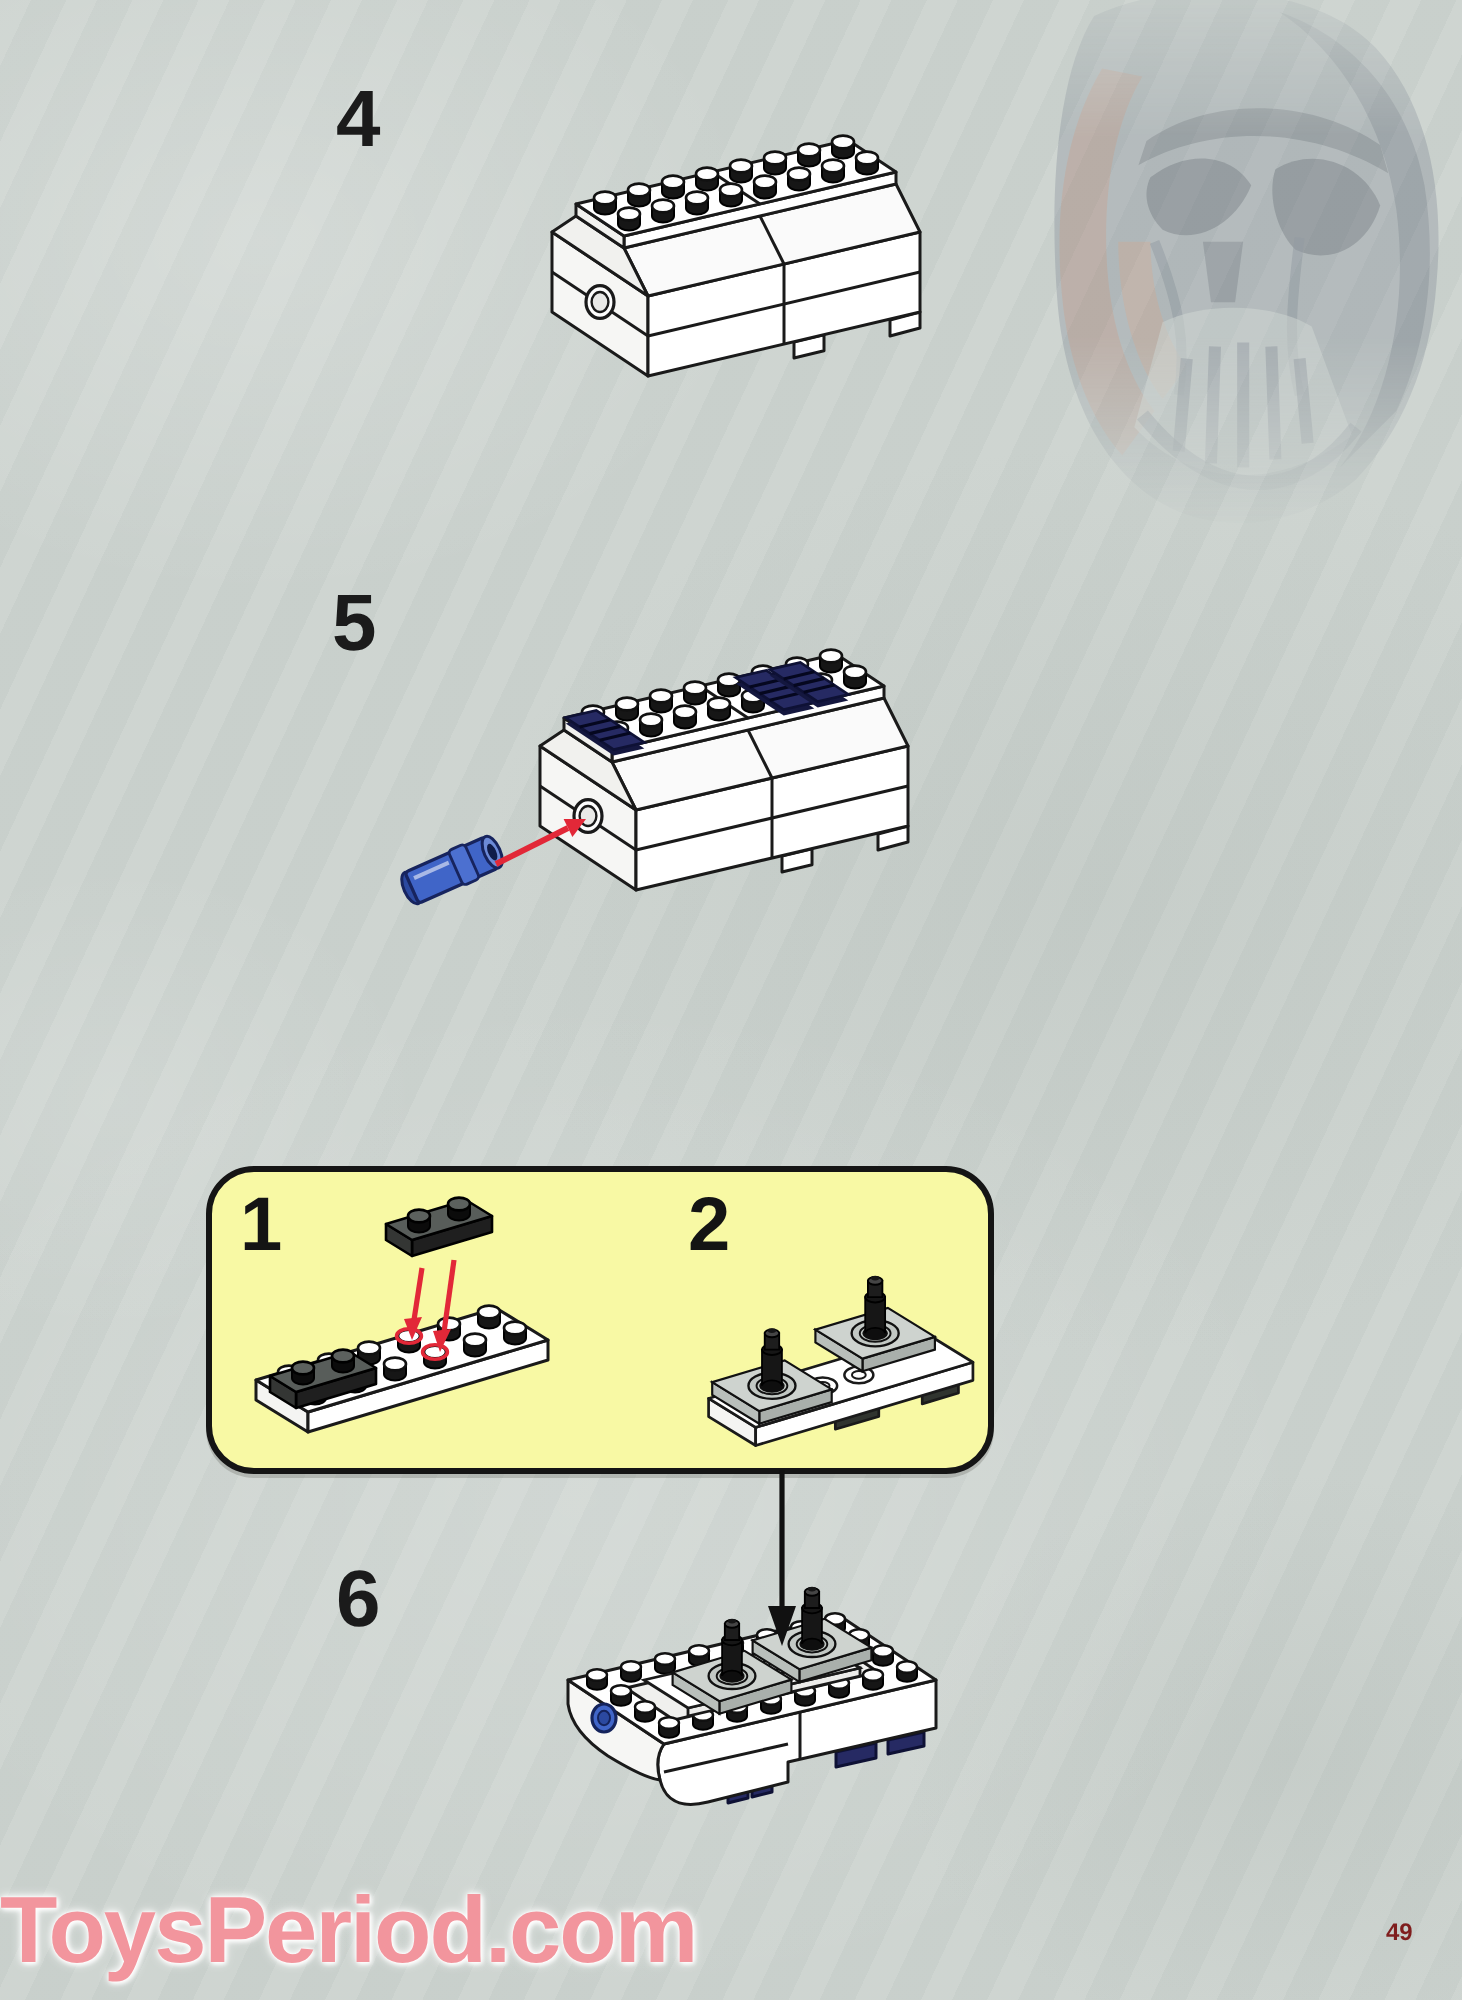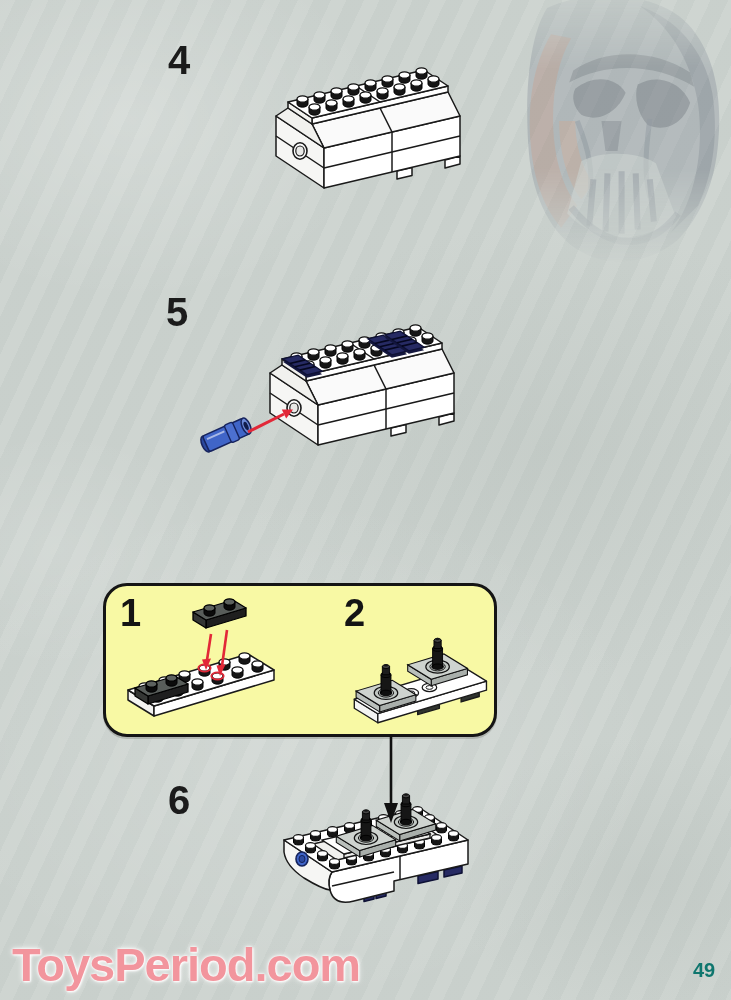--- a/index.html
+++ b/index.html
@@ -40,25 +40,25 @@
     border:3.2px solid #151515;border-radius:24px;box-sizing:border-box;
     box-shadow:0 2px 0 rgba(70,70,58,.22);
   }
   .subnum{position:absolute;font-size:38px;font-weight:700;color:#141414;line-height:1;}
   .sn1{left:14px;top:8px;}
   .sn2{left:238px;top:8px;}
   .s1{left:4px;top:8px;width:190px;height:150px;}
   .s2{left:232px;top:28px;width:172px;height:127px;}
   .connector{left:378px;top:735px;width:26px;height:92px;}
   .watermark{
-    position:absolute;left:12px;top:941px;font-size:47px;font-weight:700;letter-spacing:-1px;
+    position:absolute;left:0;top:941px;font-size:47px;font-weight:700;letter-spacing:-1px;
     color:var(--c-watermark_pink,#f2959d);line-height:1;
     text-shadow:0 0 1px #fff,0 0 3px #fff,0 0 6px rgba(255,255,255,.95),1px 1px 2px rgba(255,255,255,.9);
   }
-  .pagenum{position:absolute;left:693px;top:959px;font-size:20px;font-weight:700;color:#0f766e;}
+  .pagenum{position:absolute;left:693px;top:959px;font-size:12px;font-weight:700;color:#7f1d1d;}
 </style>
 </head>
 <body>
 
 <div class="page">
   <div class="texture"></div>
 
   <svg width="0" height="0" aria-hidden="true">
     <defs>
       <g id="stud">

